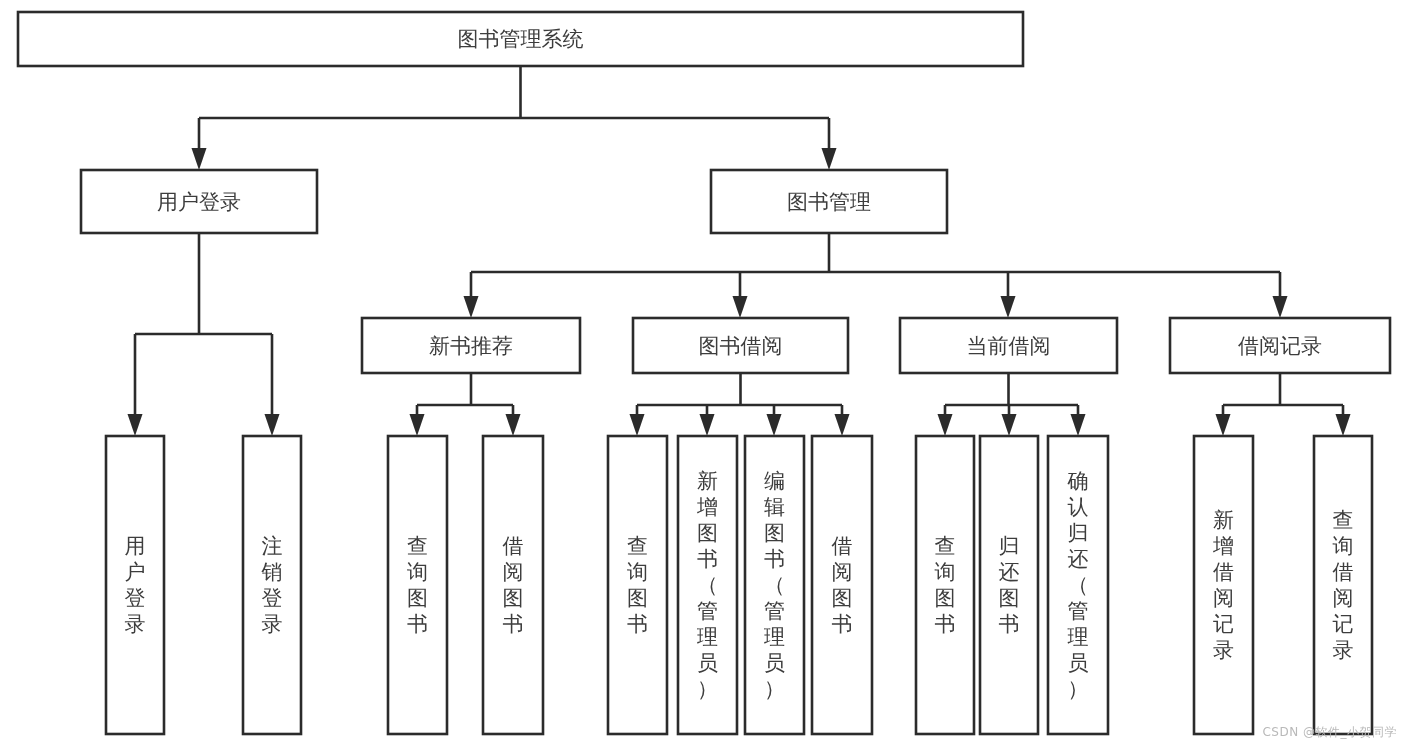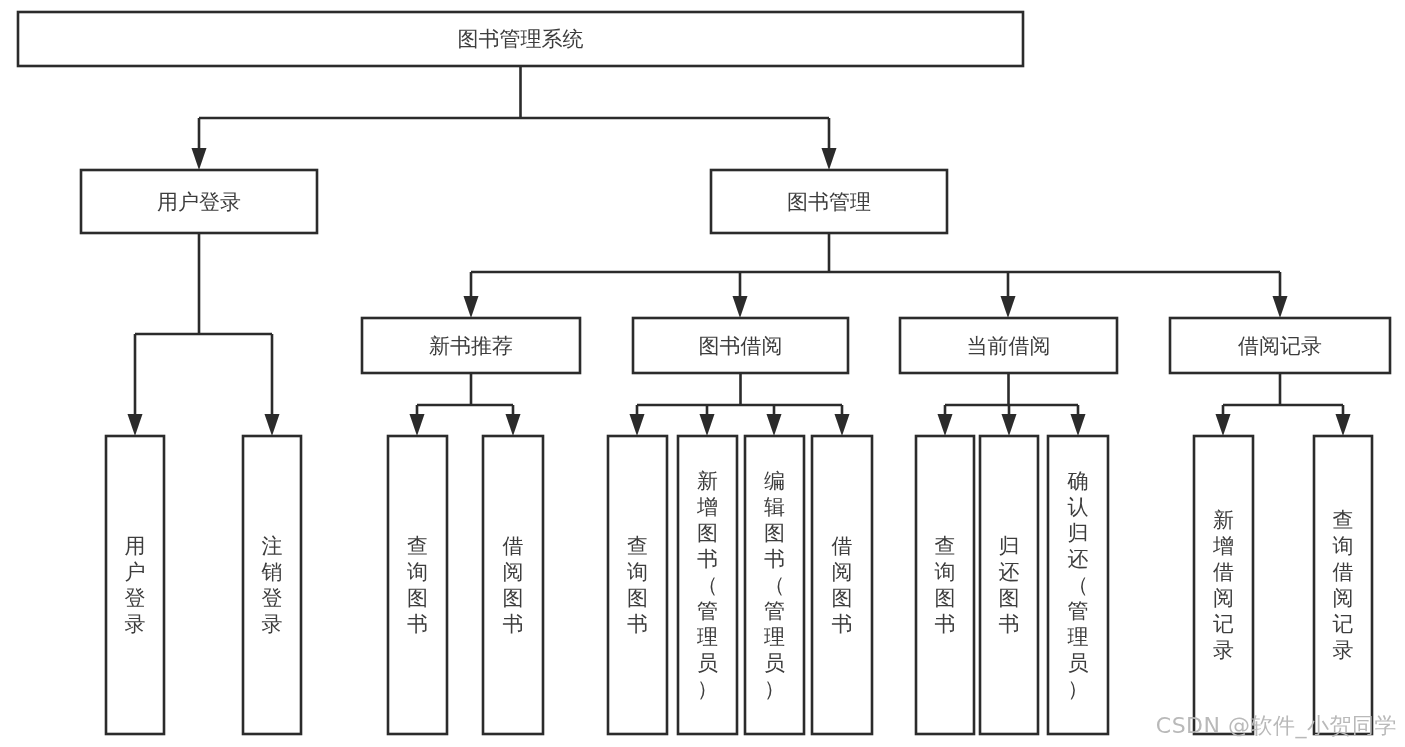--- a/index.html
+++ b/index.html
@@ -54,21 +54,21 @@
     fill: #3d3d3d;
     font-family: "DejaVu Sans", "Liberation Sans", sans-serif;
     font-size: 21px;
     text-anchor: middle;
   }
   .watermark {
     position: absolute;
     right: 8px;
     bottom: 6px;
     font-family: "DejaVu Sans", "Liberation Sans", sans-serif;
-    font-size: 22px;
+    font-size: 12px;
     color: #b9b9b9;
     letter-spacing: 0.5px;
     white-space: nowrap;
     user-select: none;
   }
 </style>
 </head>
 <body>
 
 <div id="diagram-root">

